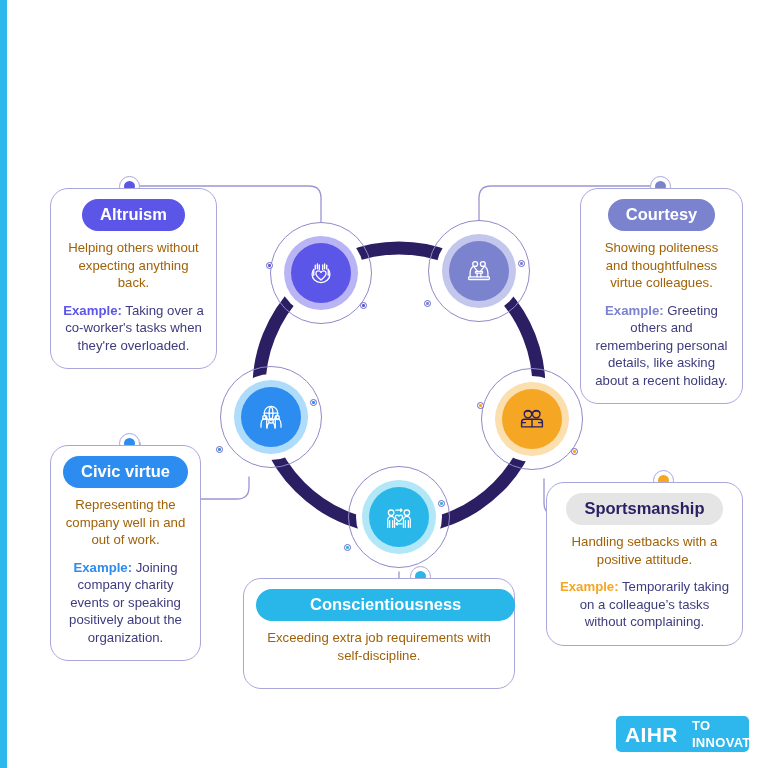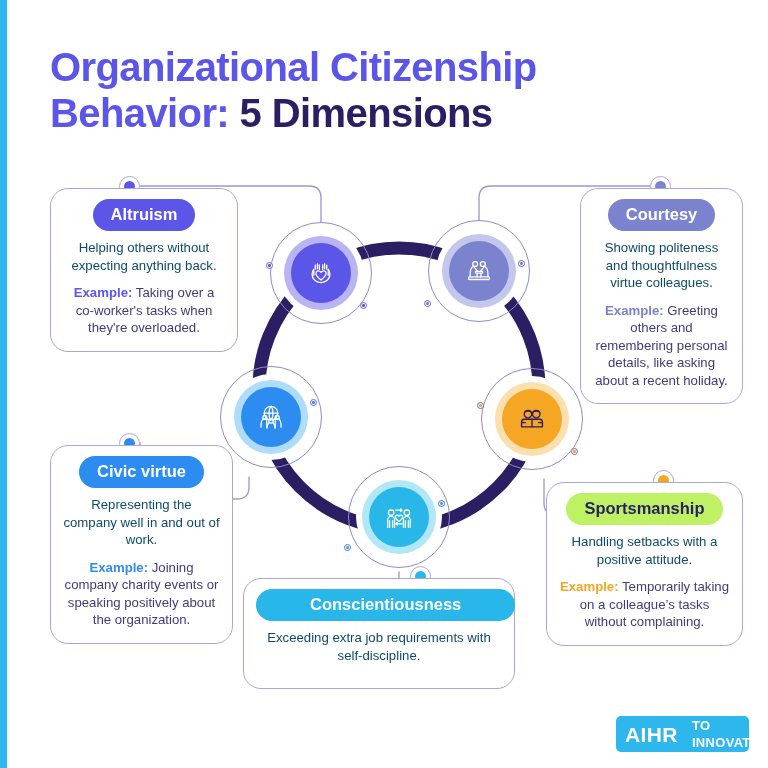--- a/index.html
+++ b/index.html
@@ -76,34 +76,34 @@
     color: #ffffff;
     line-height: 1.15;
     white-space: nowrap;
     margin-bottom: 8px;
   }
   .pill.dark-text { color: #2B1E63; }
 
   .desc {
     font-size: 13.2px;
     line-height: 1.33;
-    color: #0c4a6e;
+    color: #a16207;
     margin-bottom: 10px;
   }
   .example {
     font-size: 13.2px;
     line-height: 1.33;
     color: #3E3B7E;
   }
   .example .lbl { font-weight: bold; }
 
   
-  #card-altruism        { left: 50px;  top: 188px; width: 188px; }
+  #card-altruism        { left: 50px;  top: 188px; width: 167px; }
   #card-courtesy        { left: 580px; top: 188px; width: 163px; }
-  #card-civic           { left: 50px;  top: 445px; width: 183px; }
+  #card-civic           { left: 50px;  top: 445px; width: 151px; }
   #card-sportsmanship   { left: 546px; top: 482px; width: 197px; }
   #card-conscientious   { left: 243px; top: 578px; width: 272px; }
 
   
   .node {
     position: absolute;
     width: 86px;
     height: 86px;
   }
   .node .orbit {
@@ -215,24 +215,20 @@
     letter-spacing: 0.3px;
   }
 </style>
 </head>
 <body>
 
 <div id="stage">
 
   <div class="edge-stripe"></div>
 
-  <div class="title-block">
-    <div class="title-line t-purple">Organizational Citizenship</div>
-    <div class="title-line"><span class="t-purple">Behavior:</span><span class="t-navy"> 5 Dimensions</span></div>
-  </div>
 
   <svg id="wires" viewBox="0 0 768 768">
 
     <circle cx="399" cy="388" r="140" fill="none" stroke="#2B1E63" stroke-width="13"></circle>
 
     <path d="M321,222 L321,198 Q321,186 309,186 L140,186" fill="none" stroke="#9A96D2" stroke-width="1.3" stroke-linecap="round"></path>
 
     <path d="M479,220 L479,198 Q479,186 491,186 L650,186" fill="none" stroke="#9A96D2" stroke-width="1.3" stroke-linecap="round"></path>
 
     <path d="M249,477 L249,487 Q249,499 237,499 L152,499 Q140,499 140,487 L140,443" fill="none" stroke="#9A96D2" stroke-width="1.3" stroke-linecap="round"></path>
@@ -390,21 +386,21 @@
     <div class="example"><span class="lbl" style="color:#7B83CF">Example:</span><span> Greeting others and remembering personal details, like asking about a recent holiday.</span></div>
   </div>
 
   <div class="card" id="card-civic">
     <div class="pill" style="background:#2D8CF0">Civic virtue</div>
     <div class="desc">Representing the company well in and out of work.</div>
     <div class="example"><span class="lbl" style="color:#2D8CF0">Example:</span><span> Joining company charity events or speaking positively about the organization.</span></div>
   </div>
 
   <div class="card" id="card-sportsmanship">
-    <div class="pill dark-text" style="background:#bef264">Sportsmanship</div>
+    <div class="pill dark-text" style="background:#e5e5e5">Sportsmanship</div>
     <div class="desc">Handling setbacks with a positive attitude.</div>
     <div class="example"><span class="lbl" style="color:#F5A623">Example:</span><span> Temporarily taking on a colleague’s tasks without complaining.</span></div>
   </div>
 
   <div class="card" id="card-conscientious">
     <div class="pill" style="background:#29B6E8; padding-left:54px; padding-right:54px;">Conscientiousness</div>
     <div class="desc">Exceeding extra job requirements with self-discipline.</div>
   </div>
 
   <div class="logo">

